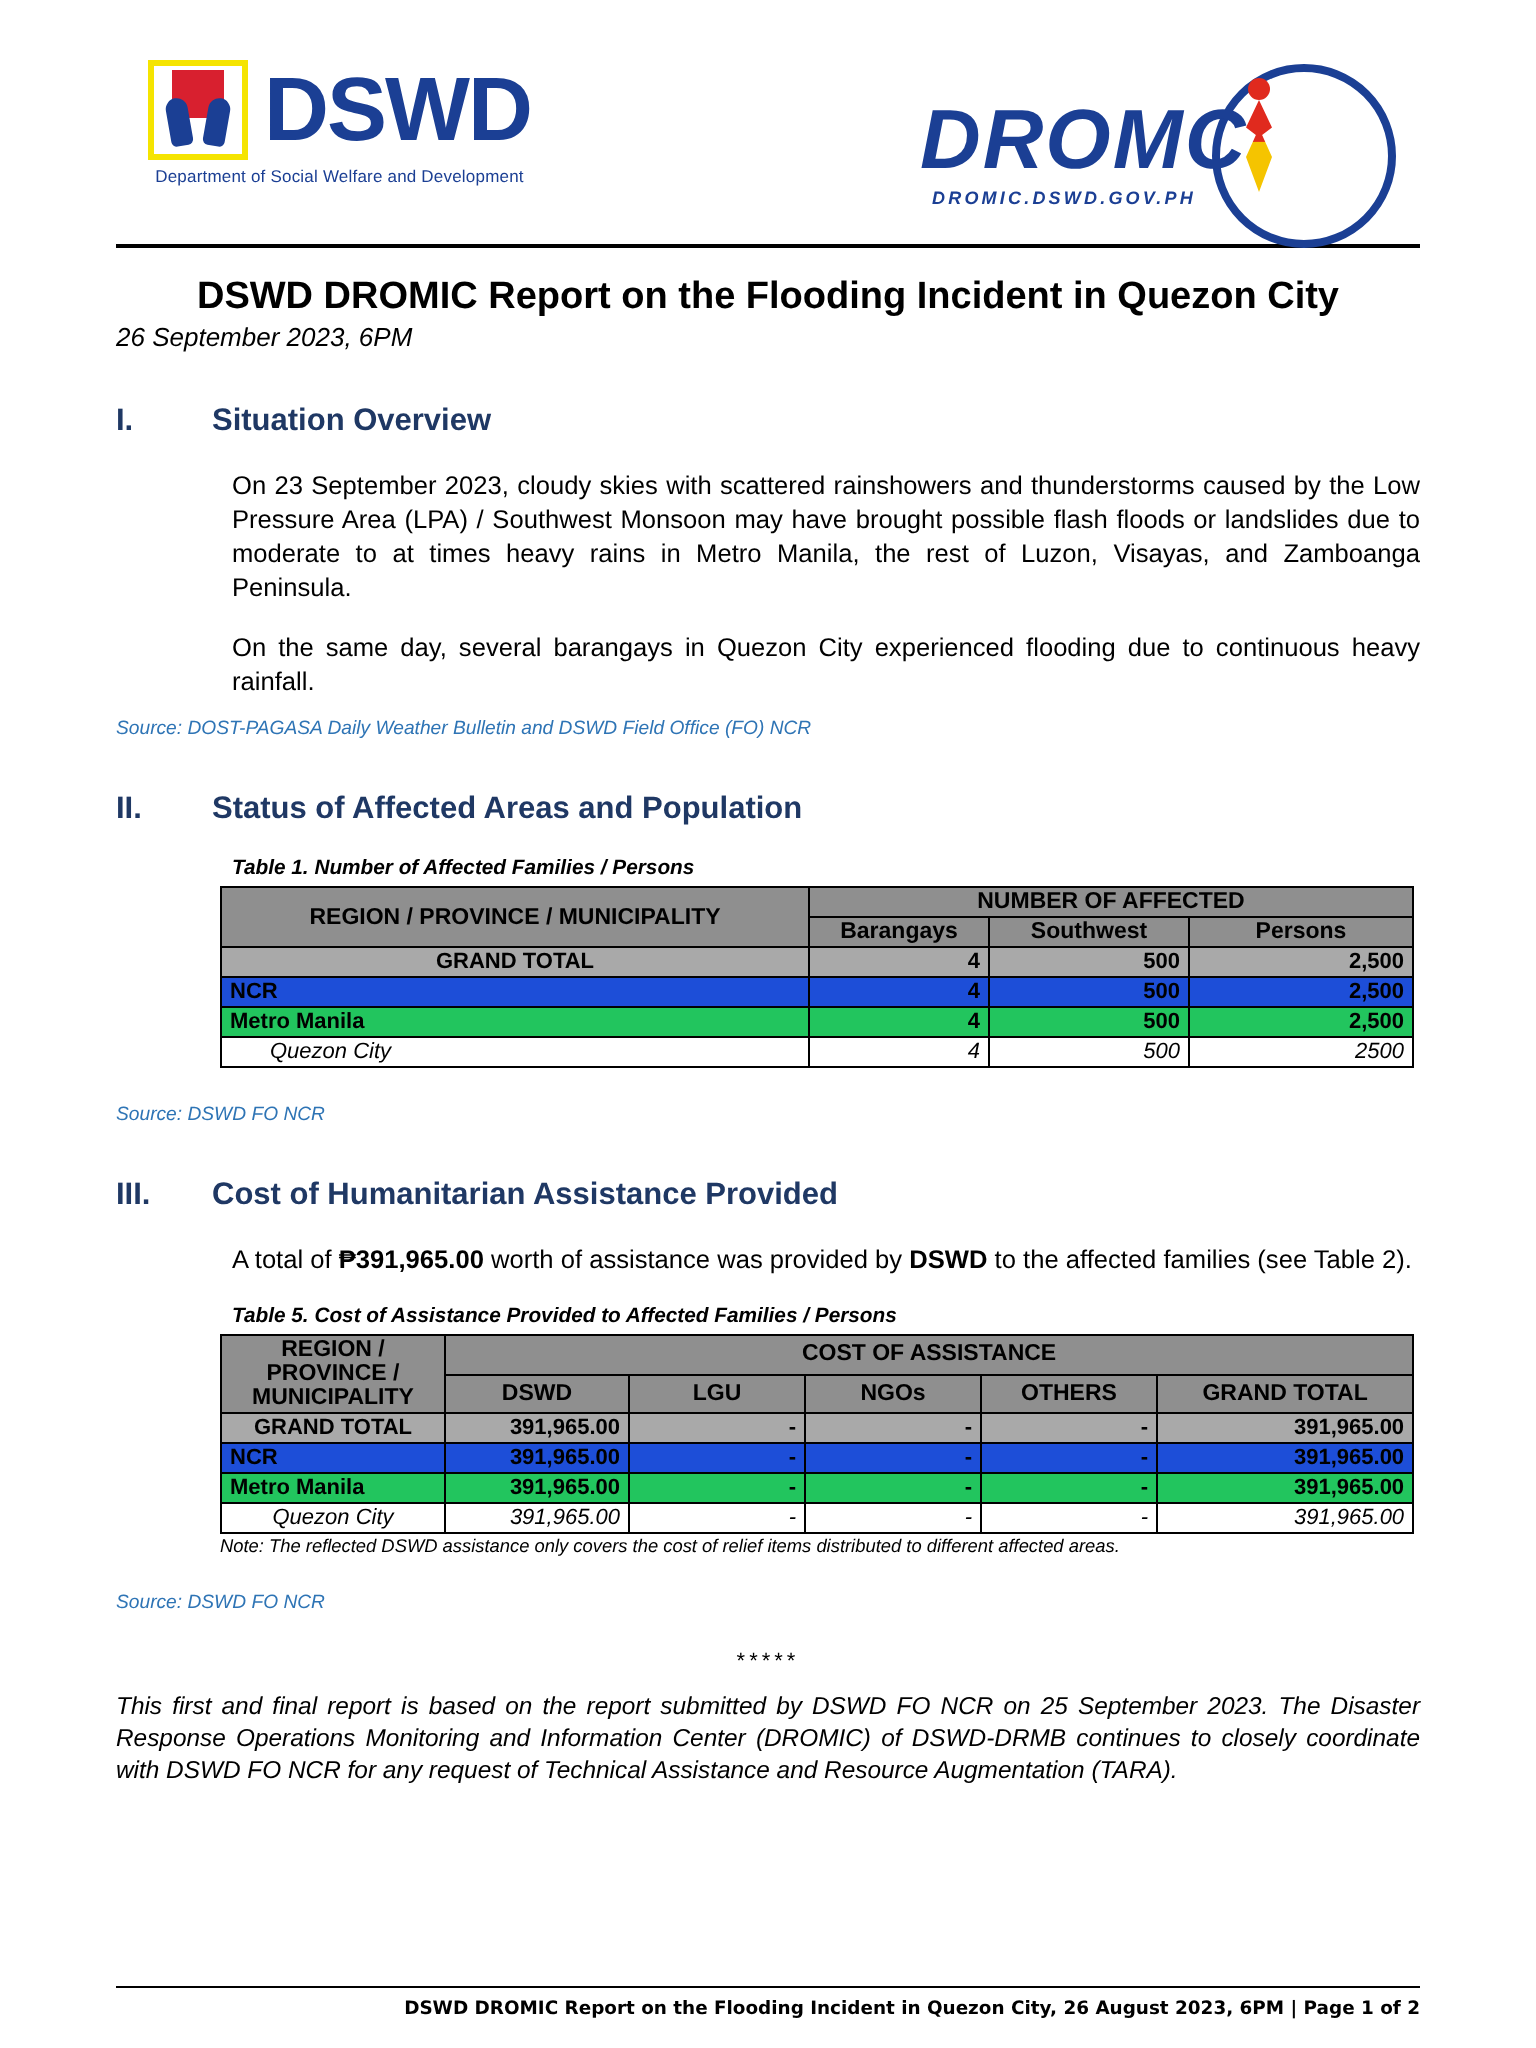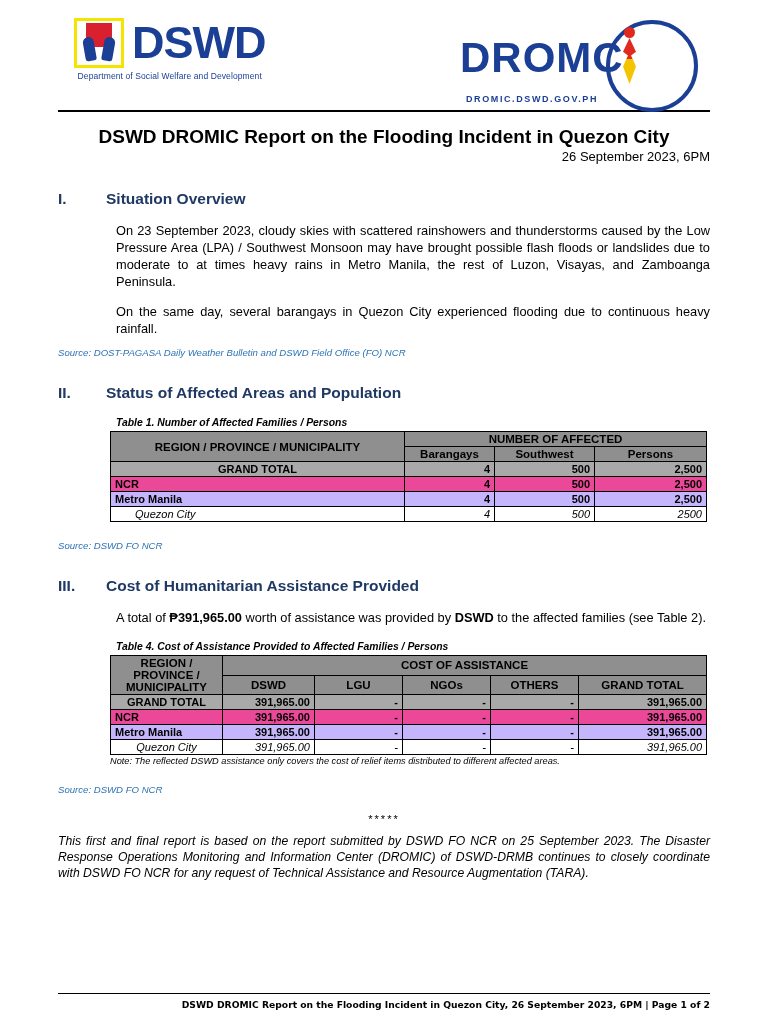--- a/index.html
+++ b/index.html
@@ -13,21 +13,21 @@
     font-family: "Liberation Sans", sans-serif;
     color: #000000;
     position: relative;
     overflow: hidden;
   }
   .page {
     width: 768px;
     height: 1024px;
     position: relative;
     box-sizing: border-box;
-    padding: 0 58px;
+    padding: 12px 58px;
   }
 
   
   .logo-bar {
     display: flex;
     align-items: flex-start;
     justify-content: space-between;
     padding-top: 18px;
     height: 92px;
   }
@@ -104,20 +104,21 @@
     color: #1b3f94;
     margin-top: 3px;
     letter-spacing: 0.1px;
   }
 
   .dromic-logo {
     position: relative;
     width: 250px;
     height: 88px;
     margin-right: 8px;
+    font-style: italic;
   }
   .dromic-arc {
     position: absolute;
     right: 4px;
     top: 2px;
     width: 84px;
     height: 84px;
     border: 4px solid #1b3f94;
     border-radius: 50%;
     clip-path: polygon(0 0, 100% 0, 100% 100%, 0 100%);
@@ -128,21 +129,21 @@
     top: 16px;
     font-size: 42px;
     font-weight: bold;
     color: #1b3f94;
     letter-spacing: 1px;
     font-family: "Liberation Sans", sans-serif;
   }
   .dromic-url {
     position: absolute;
     left: 14px;
-    top: 76px;
+    top: 64px;
     font-size: 9px;
     font-weight: bold;
     color: #1b3f94;
     letter-spacing: 1.6px;
   }
   .dromic-bolt {
     position: absolute;
     left: 171px;
     top: 20px;
     width: 13px;
@@ -168,23 +169,24 @@
 
   
   .doc-title {
     text-align: center;
     font-size: 19px;
     font-weight: bold;
     line-height: 21px;
     margin: 0;
   }
   .doc-date {
-    text-align: right;
+    text-align: left;
     font-size: 13px;
     margin: 2px 0 0 0;
+    font-style: italic;
   }
 
   .sec-heading {
     display: flex;
     margin: 26px 0 0 0;
     color: #1f3864;
     font-size: 15.5px;
     font-weight: bold;
   }
   .sec-num { width: 48px; flex: none; }
@@ -227,22 +229,22 @@
     padding: 1px 4px;
     vertical-align: middle;
   }
   table.rpt th {
     background: #8f8f8f;
     text-align: center;
     font-weight: bold;
     font-size: 11.5px;
   }
   .r-grand td { background: #a9a9a9; font-weight: bold; }
-  .r-ncr td { background: #ec4899; font-weight: bold; }
-  .r-mm td { background: #c4b5fd; font-weight: bold; }
+  .r-ncr td { background: #1d4ed8; font-weight: bold; }
+  .r-mm td { background: #22c55e; font-weight: bold; }
   .r-city td { background: #ffffff; font-weight: normal; font-style: italic; }
   .c-label { text-align: left; }
   .c-center { text-align: center; }
   .c-num { text-align: right; }
   .indent { padding-left: 24px !important; }
 
   .note-line {
     margin: 1px 0 0 52px;
     font-size: 9.2px;
     font-style: italic;
@@ -375,21 +377,21 @@
   </tbody>
     </table>
   <p class="src-line table-src">Source: DSWD FO NCR</p>
 
   <div class="sec-heading">
     <span class="sec-num">III.</span>
     <span class="sec-title">Cost of Humanitarian Assistance Provided</span>
   </div>
   <p class="body-text"><span>A total of </span><b>₱391,965.00</b><span> worth of assistance was provided by </span><b>DSWD</b><span> to the affected families (see Table 2).</span></p>
 
-  <div class="table-caption">Table 4. Cost of Assistance Provided to Affected Families / Persons</div>
+  <div class="table-caption">Table 5. Cost of Assistance Provided to Affected Families / Persons</div>
 
   <table class="rpt">
     <colgroup>
       <col style="width:112px">
         <col style="width:92px">
         <col style="width:88px">
         <col style="width:88px">
         <col style="width:88px">
         <col style="width:128px">
     </colgroup>
@@ -440,16 +442,16 @@
   </tbody>
     </table>
   <p class="note-line">Note: The reflected DSWD assistance only covers the cost of relief items distributed to different affected areas.</p>
   <p class="src-line table-src">Source: DSWD FO NCR</p>
 
   <p class="stars">*****</p>
   <p class="closing">This first and final report is based on the report submitted by DSWD FO NCR on 25 September 2023. The Disaster Response Operations Monitoring and Information Center (DROMIC) of DSWD-DRMB continues to closely coordinate with DSWD FO NCR for any request of Technical Assistance and Resource Augmentation (TARA).</p>
 
   <div class="footer">
     <hr>
-    <div class="footer-text">DSWD DROMIC Report on the Flooding Incident in Quezon City, 26 September 2023, 6PM | Page 1 of 2</div>
+    <div class="footer-text">DSWD DROMIC Report on the Flooding Incident in Quezon City, 26 August 2023, 6PM | Page 1 of 2</div>
   </div>
 
 </div>
 
 </body></html>

